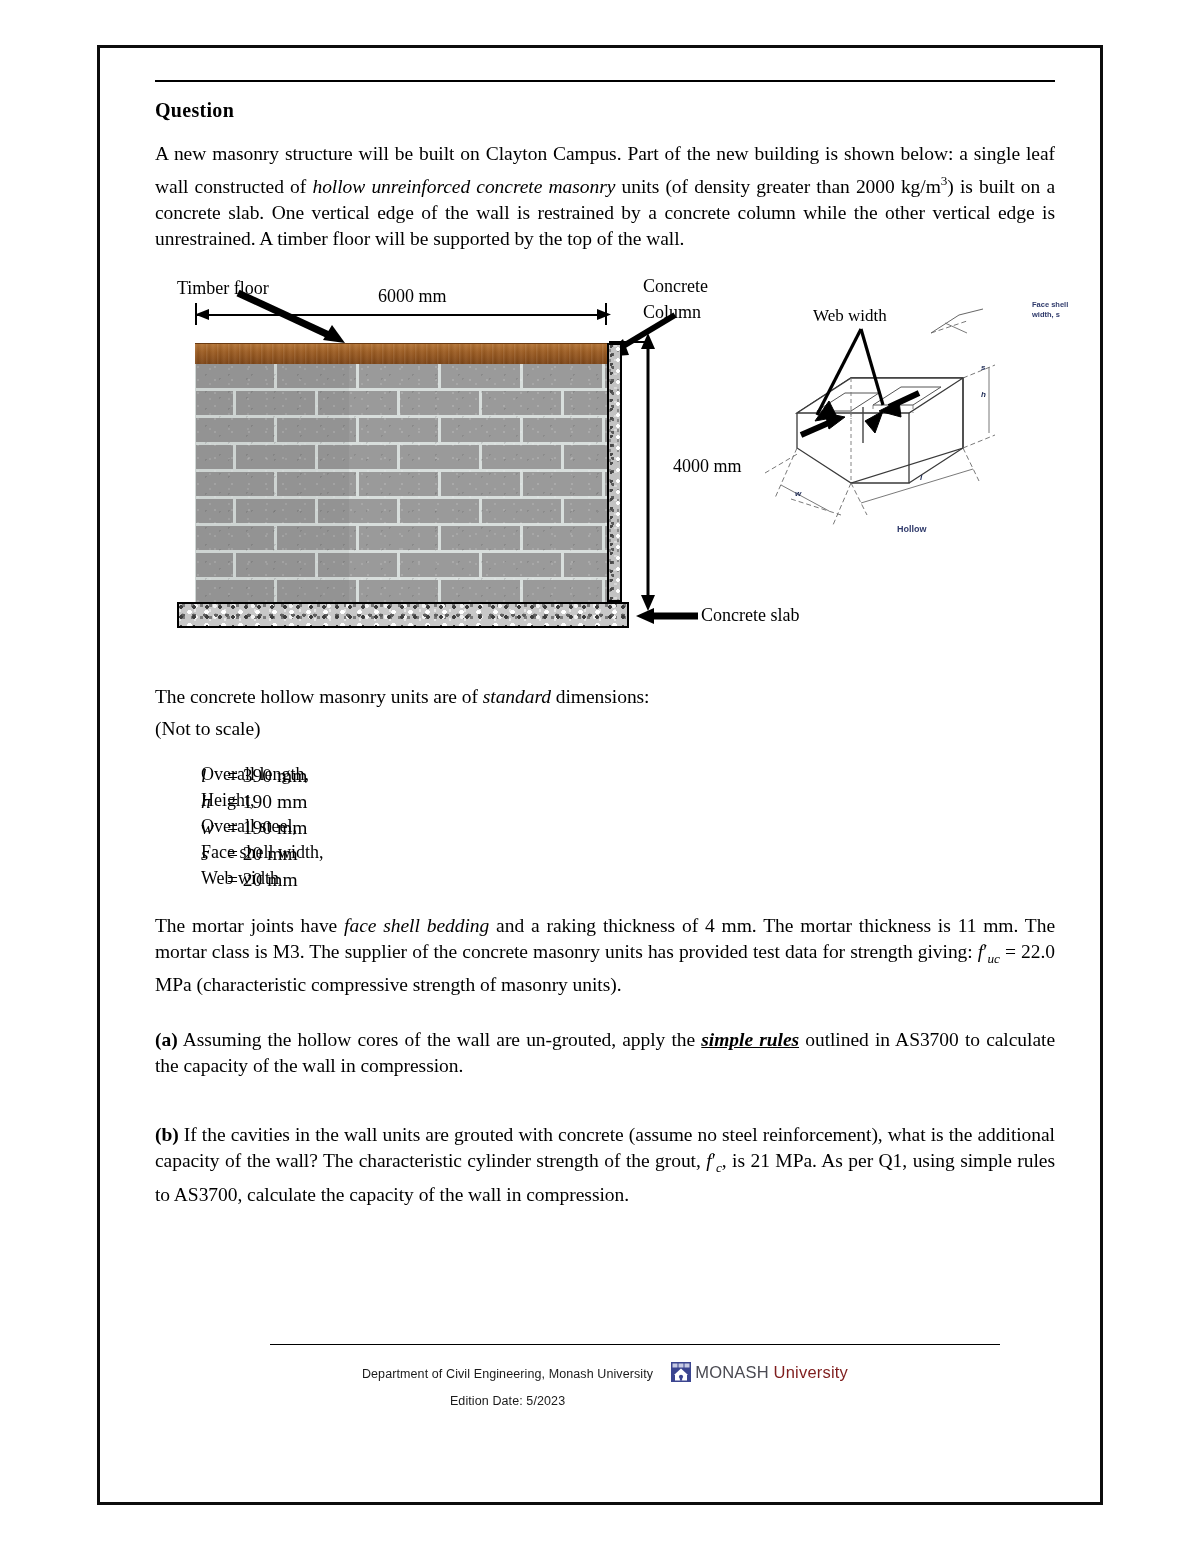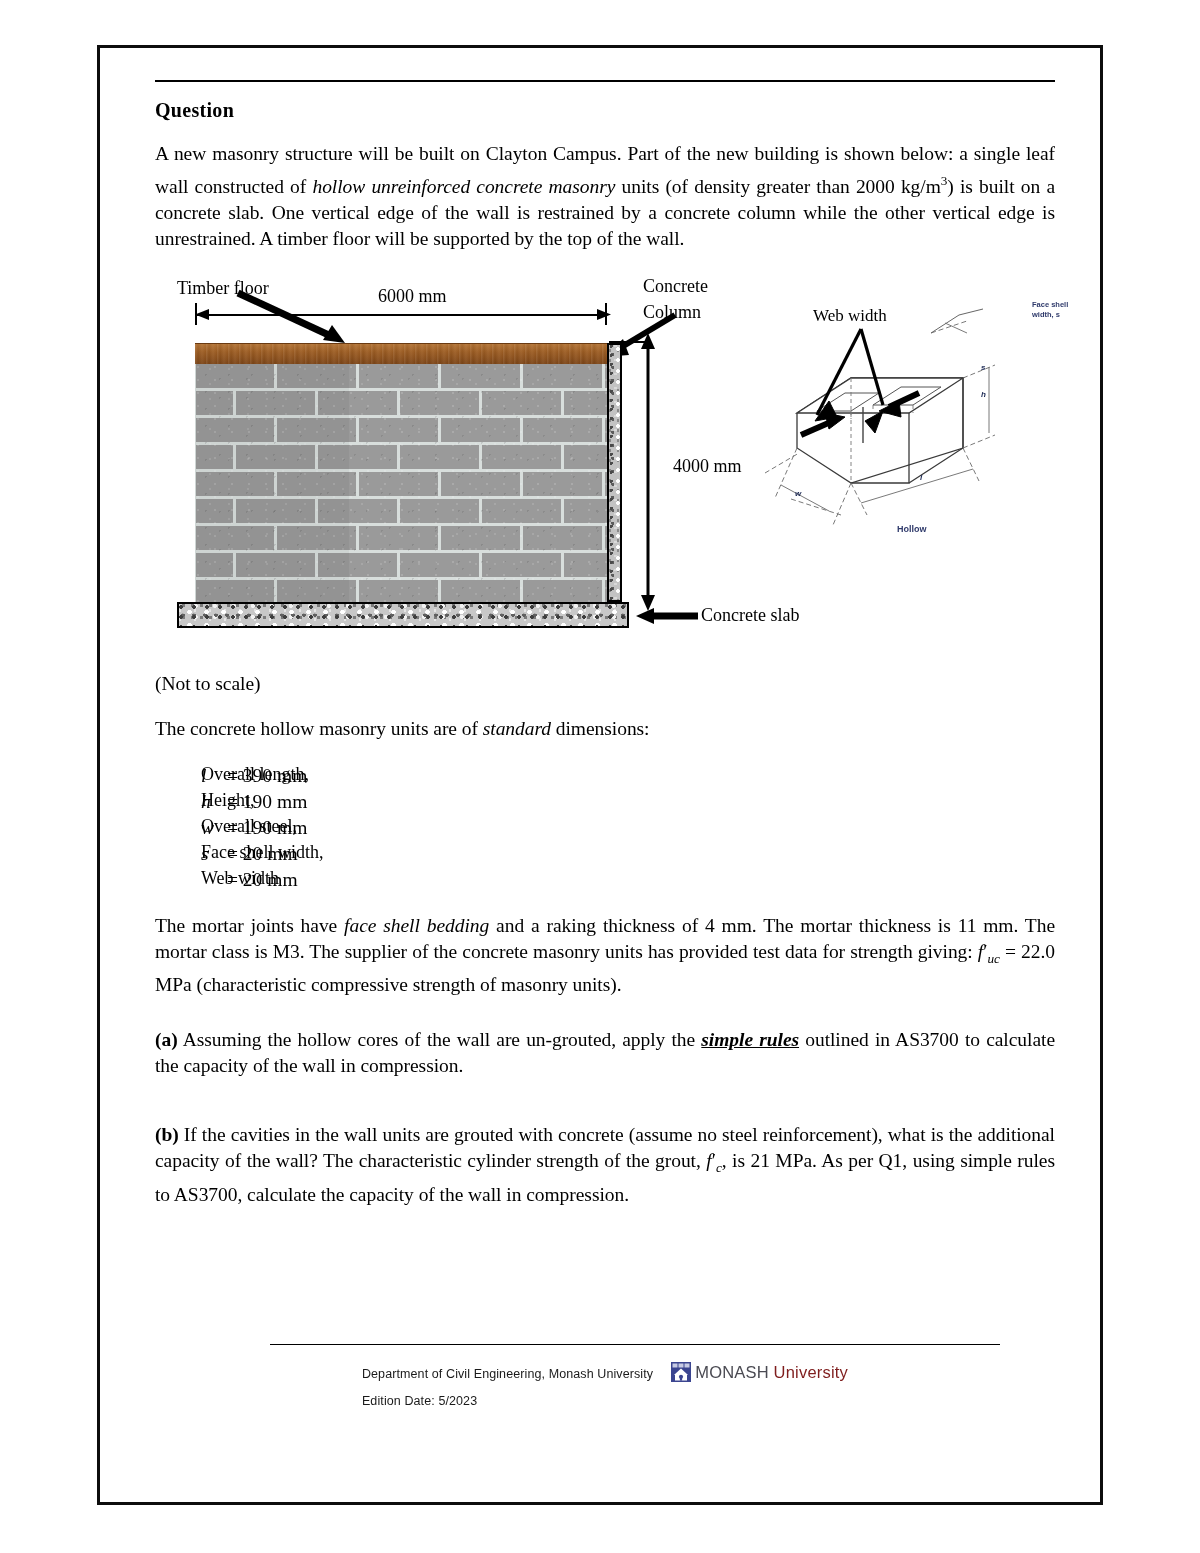--- a/index.html
+++ b/index.html
@@ -231,21 +231,21 @@
     display: flex;
     align-items: flex-start;
     justify-content: center;
     gap: 18px;
   }
   .footer-text {
     font-family: "Liberation Sans", sans-serif;
     font-size: 12.5px;
     line-height: 27px;
     color: #1a1a1a;
-    text-align: left;
+    text-align: center;
     letter-spacing: 0.1px;
   }
   .footer-text .ed { display: block; }
   .logo {
     display: flex;
     align-items: center;
     gap: 4px;
     padding-top: 1px;
   }
   .logo-text {
@@ -478,25 +478,25 @@
 
         <div class="blk-lbl" style="left:40px; top:196px;">w</div>
         <div class="blk-lbl" style="left:165px; top:180px;">l</div>
         <div class="blk-lbl" style="left:226px; top:97px;">h</div>
         <div class="blk-lbl" style="left:226px; top:70px;">s</div>
 
         <div class="blue-lbl" style="left:102px; top:232px; font-size:9px;">Hollow</div>
       </div>
     </div>
 
-    <div class="para nojust" style="margin-top:6px;">(Not to scale)</div>
-
     <div class="para nojust">
       <span>The concrete hollow masonry units are of </span><span class="it">standard</span><span> dimensions:</span>
     </div>
+
+    <div class="para nojust" style="margin-top:6px;">(Not to scale)</div>
 
     <div class="dims">
       <table>
         <tbody>
             <tr>
           <td class="lbl" style="width:168px;">Overall length,</td>
           <td class="sym" style="width:22px;">l</td>
           <td class="val">= 390 mm</td>
         </tr>
         <tr>

